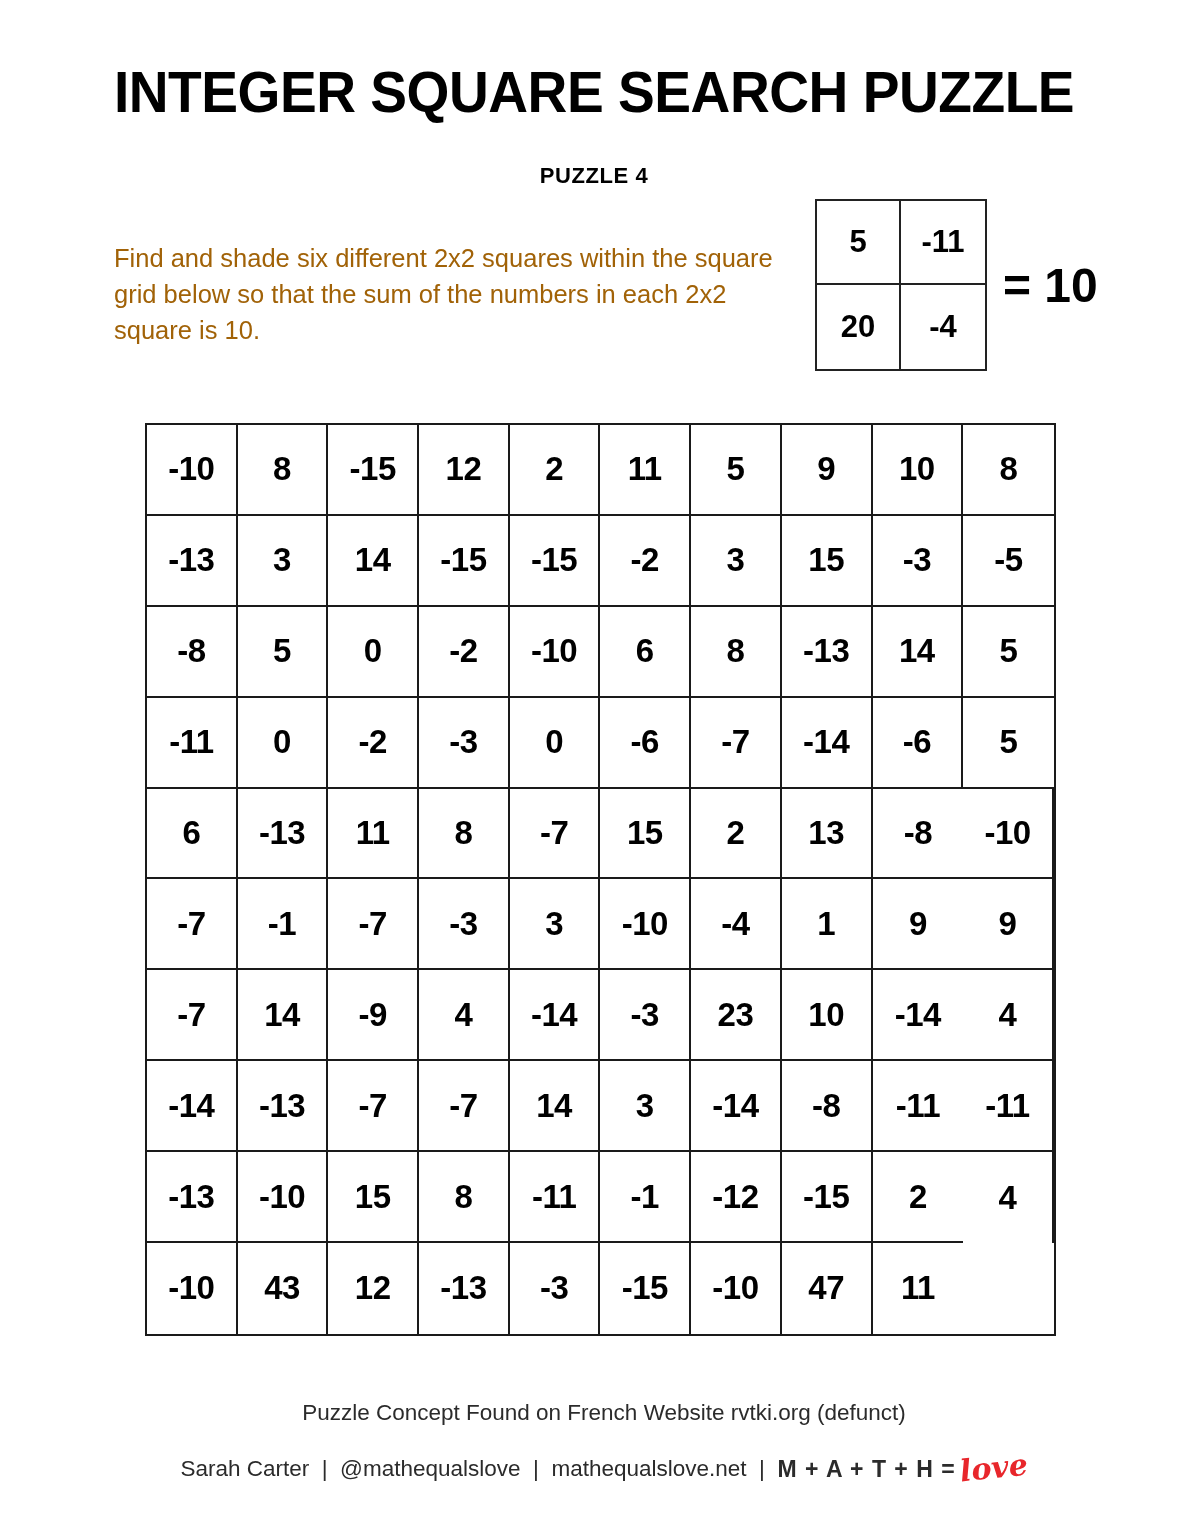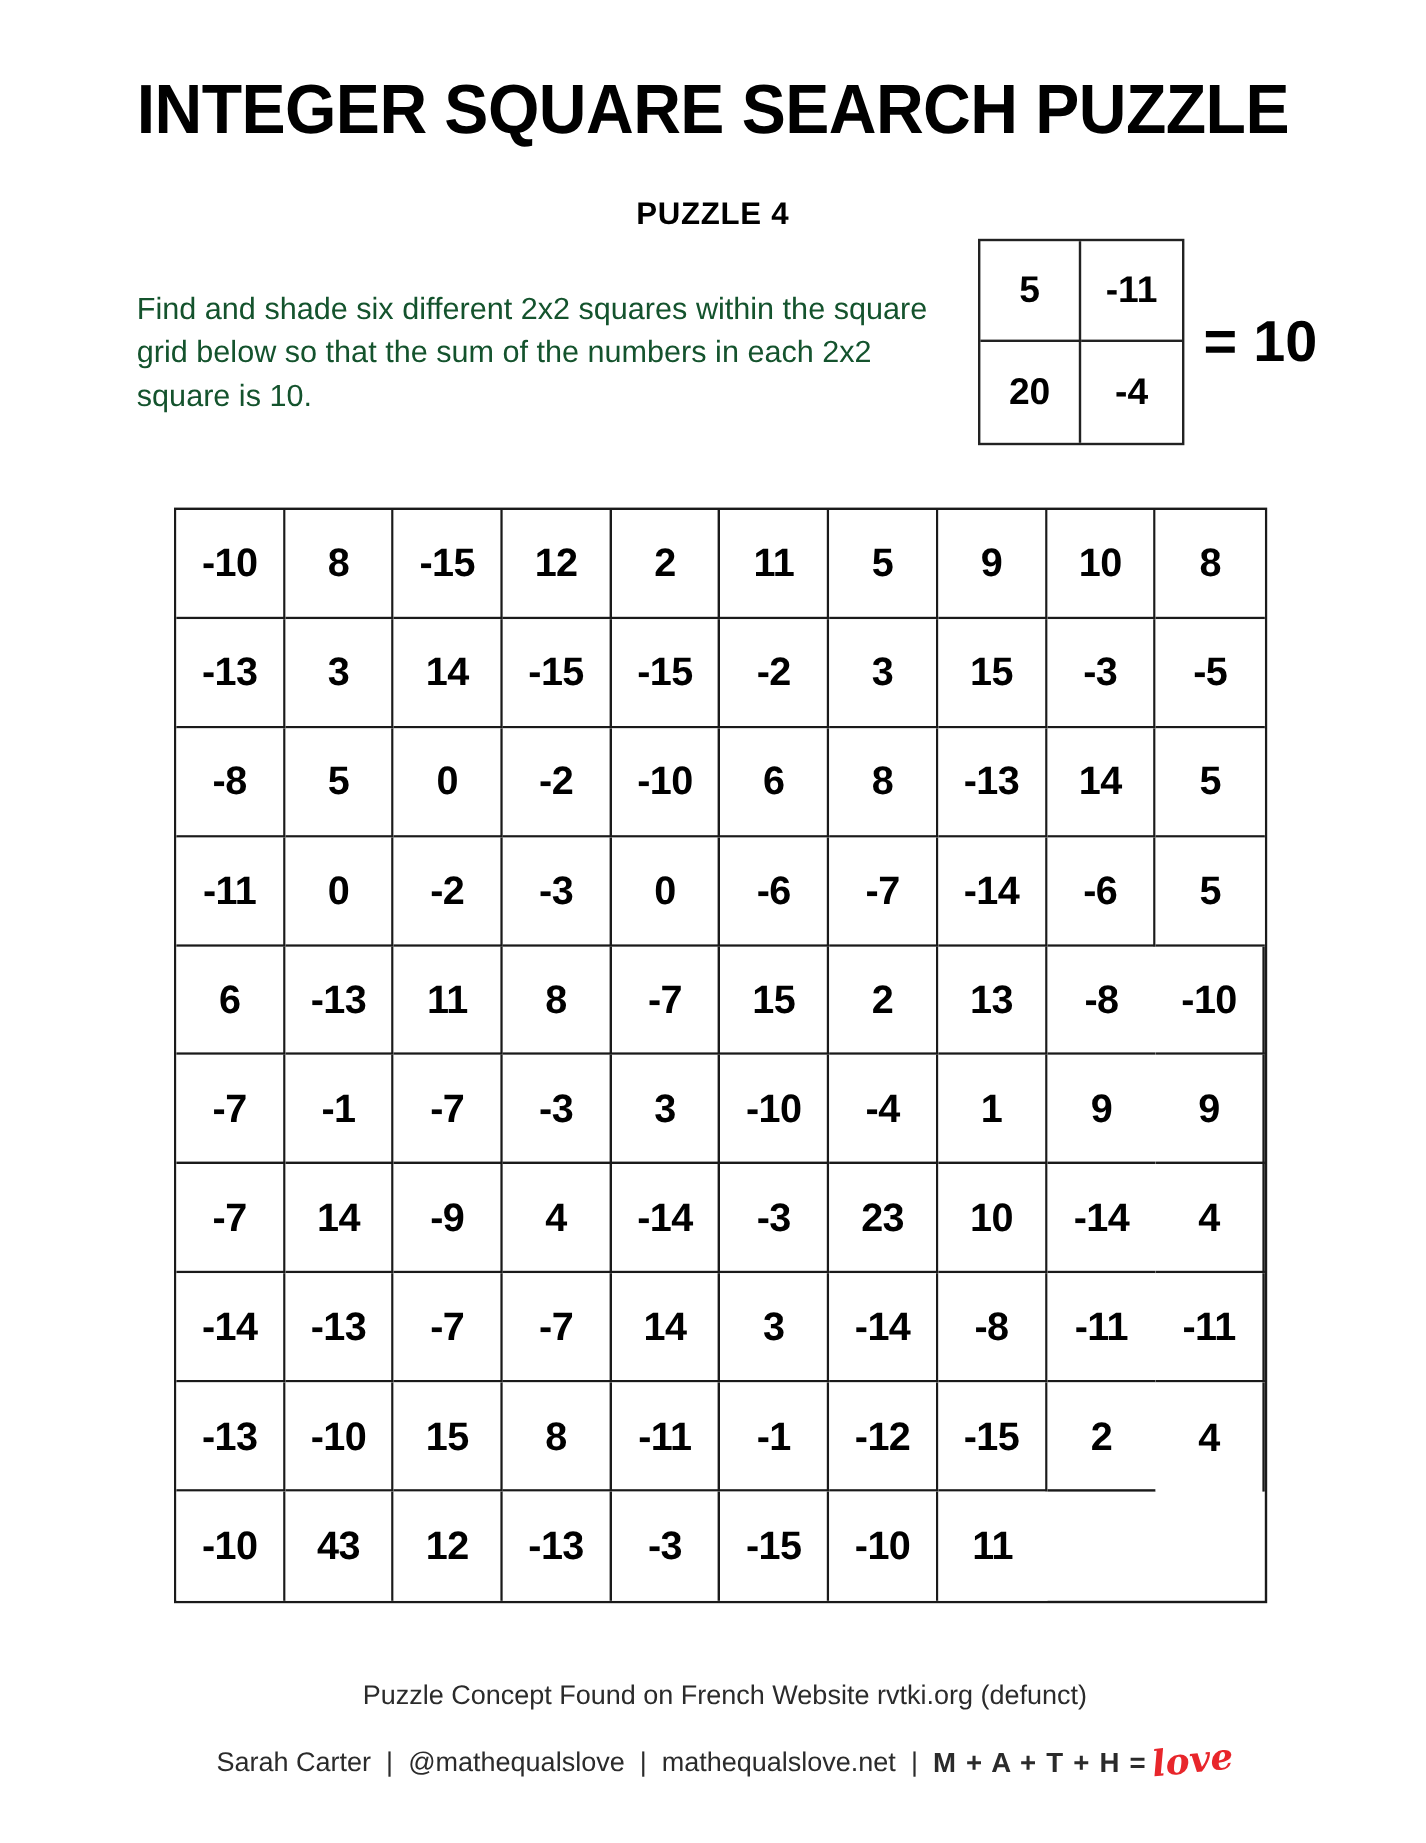--- a/index.html
+++ b/index.html
@@ -39,35 +39,35 @@
     font-family: "Liberation Sans", sans-serif;
     transform: scaleX(0.95);
   }
 
   .subtitle {
     position: absolute;
     top: 163px;
     left: 0;
     width: 1188px;
     text-align: center;
-    font-size: 26px;
+    font-size: 22px;
     font-weight: 700;
     letter-spacing: 0.6px;
   }
 
   
   .instructions {
     position: absolute;
     top: 240px;
     left: 114px;
     width: 672px;
     font-size: 25.5px;
     line-height: 1.42;
     font-weight: 400;
-    color: #14532d;
+    color: #a16207;
   }
 
   
   .example-wrap {
     position: absolute;
     top: 199px;
     left: 815px;
     display: flex;
     align-items: center;
   }
@@ -275,20 +275,21 @@
       <div class="grid-cell">-15</div>
       <div class="grid-cell last-col">2</div>
       <div class="grid-cell last-row">4</div>
       <div class="grid-cell last-row">-10</div>
       <div class="grid-cell last-row">43</div>
       <div class="grid-cell last-row">12</div>
       <div class="grid-cell last-row">-13</div>
       <div class="grid-cell last-row">-3</div>
       <div class="grid-cell last-row">-15</div>
       <div class="grid-cell last-row">-10</div>
+      <div class="grid-cell last-row">47</div>
       <div class="grid-cell last-col last-row">11</div>
     </div>
 
   <div class="footer">
     <div class="footer-line1">Puzzle Concept Found on French Website rvtki.org (defunct)</div>
     <div class="footer-line2">
       <span>Sarah Carter</span>
       <span>  |  </span>
       <span>@mathequalslove</span>
       <span>  |  </span>

